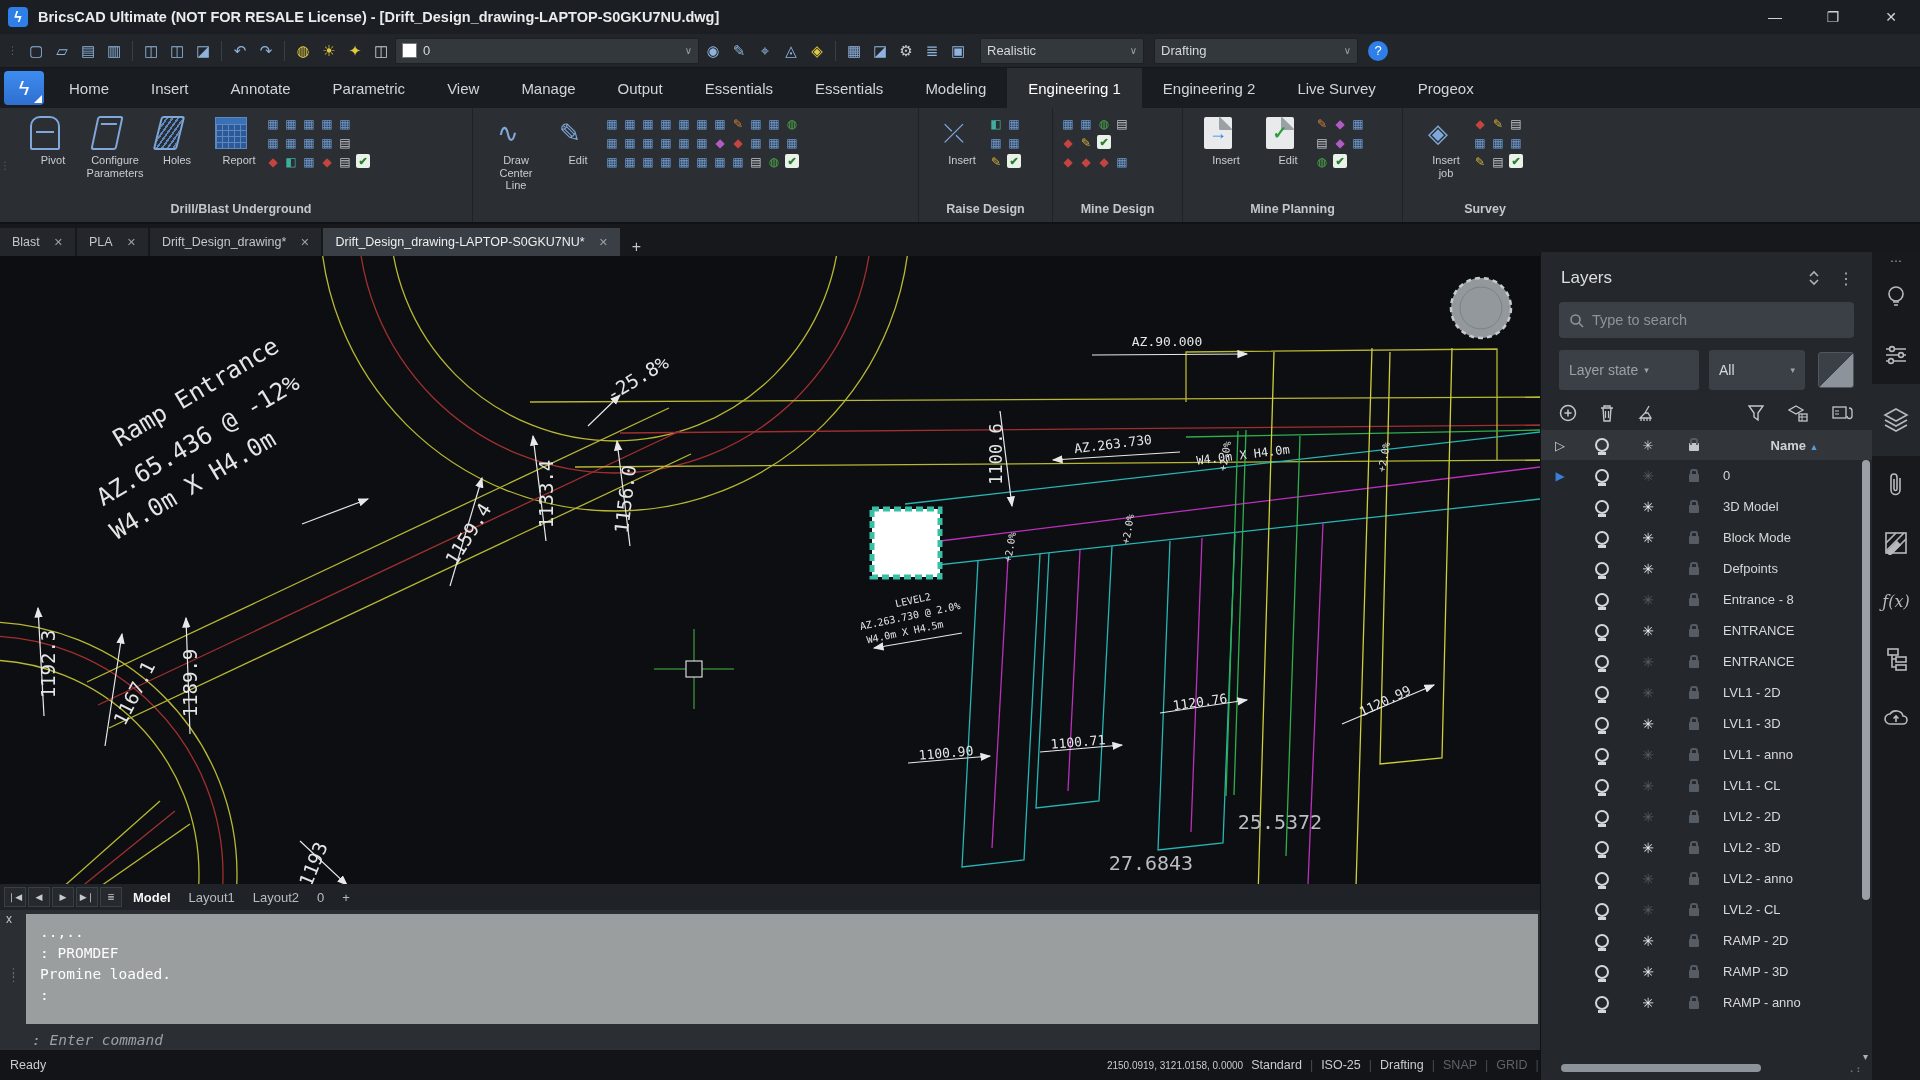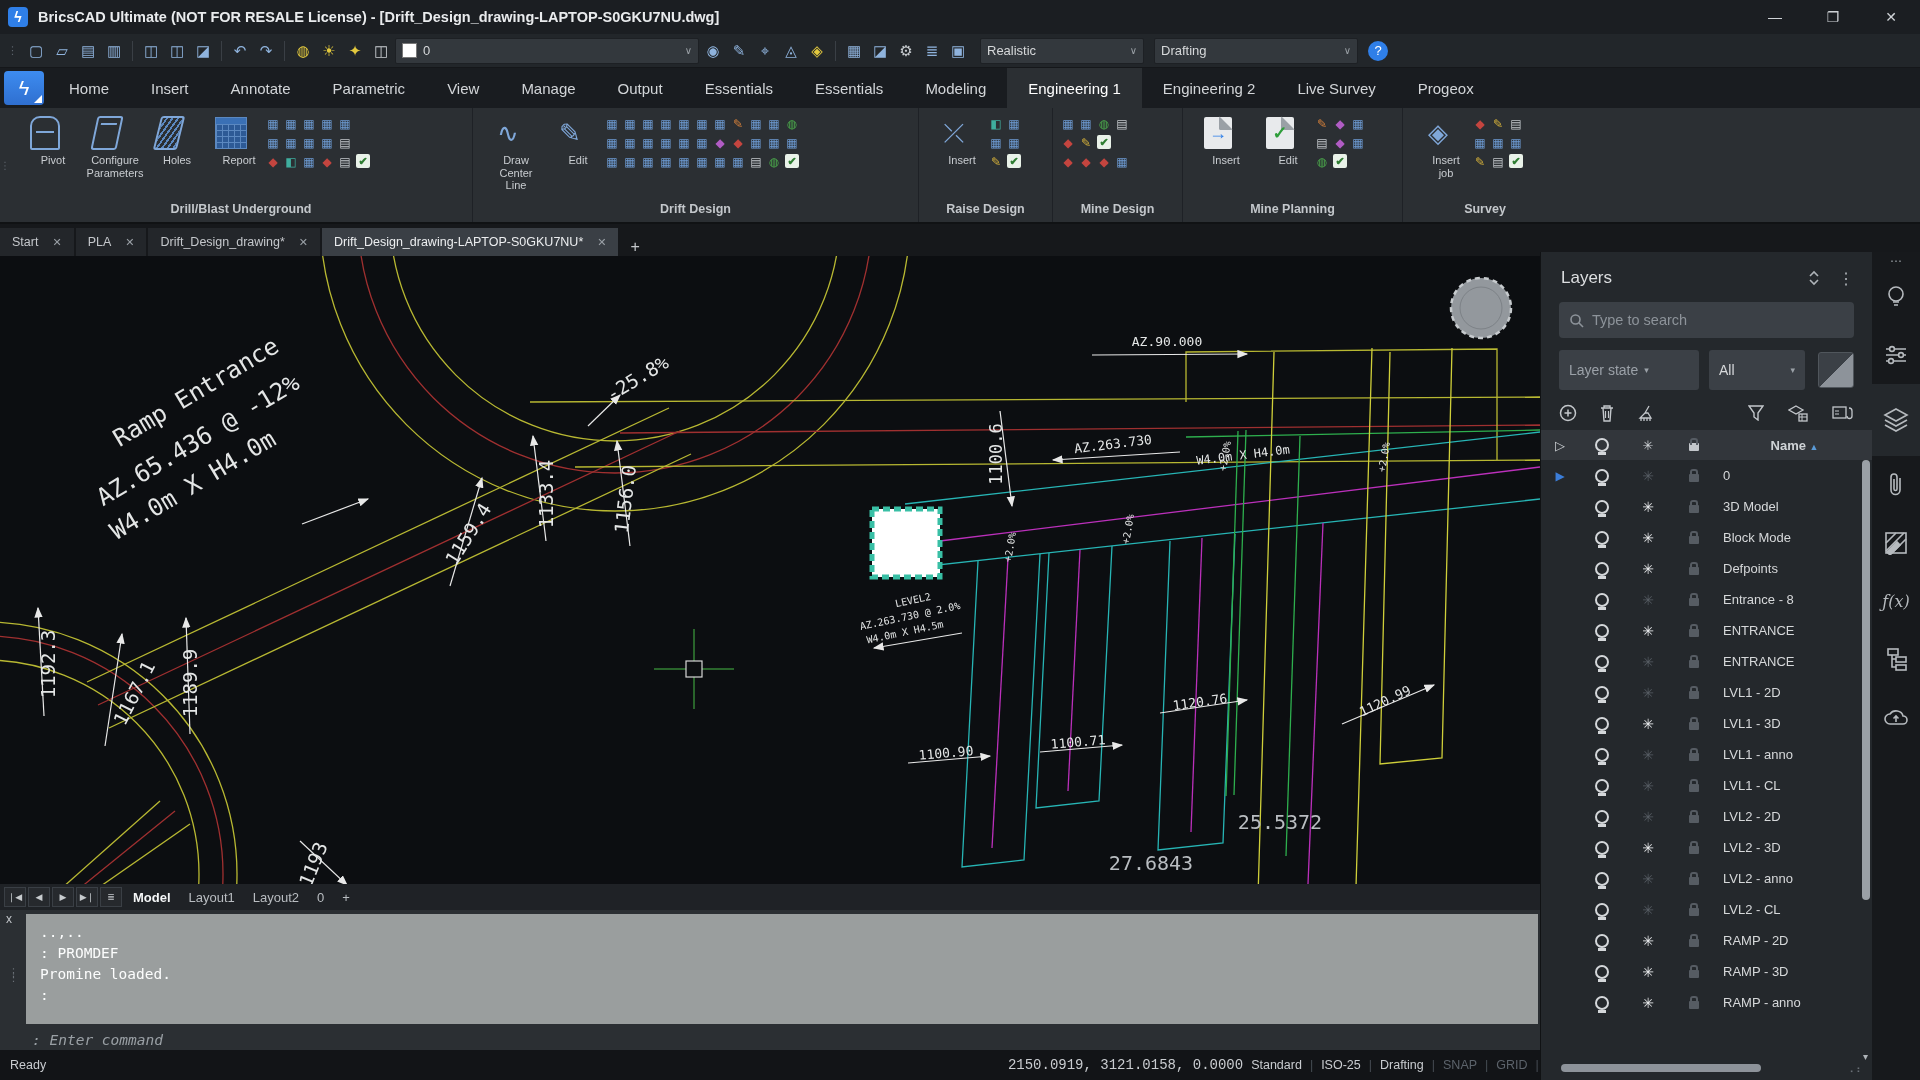--- a/index.html
+++ b/index.html
@@ -75,21 +75,21 @@
   
   #cmd{left:0;top:910px;width:1540px;height:140px;background:#2b2f33;}
   #cmdclose{position:absolute;left:6px;top:2px;color:#c2c6ca;font-size:12px;}
   #cmdgrip{position:absolute;left:8px;top:60px;color:#6a7077;font-size:11px;line-height:5px;}
   #cmdbox{position:absolute;left:26px;top:4px;right:2px;height:110px;background:#9a9e9e;
           font-family:"DejaVu Sans Mono",monospace;font-size:14.5px;color:#fcfdfd;padding:8px 14px;box-sizing:border-box;line-height:21px;}
   #cmdprompt{position:absolute;left:32px;top:122px;font-family:"DejaVu Sans Mono",monospace;font-size:14.5px;font-style:italic;color:#9aa0a5;}
   
   #statusbar{left:0;top:1050px;width:1920px;height:30px;background:#121417;display:flex;align-items:center;font-size:12.5px;color:#c9ccd0;}
   #statusready{margin-left:10px;}
-  #statuscoords{margin-left:auto;font-family:Liberation Mono, monospace;font-size:14px;}
+  #statuscoords{margin-left:auto;font-family:Liberation Sans, sans-serif;font-size:10px;}
   .sitem{padding:0 8px;white-space:nowrap;}
   .sitem.dim{color:#5c636b;}
   .sitem.act{background:#343a40;border:1px solid #6a7077;color:#eef0f2;margin:0 1px;padding:1px 6px;}
   .ssep{color:#454b52;}
   
   #layers{left:1540px;top:252px;width:332px;height:828px;background:#24282c;z-index:5;border-left:1px solid #101214;box-sizing:border-box;}
   #lp-head{display:flex;align-items:center;padding:16px 18px 6px 20px;}
   #lp-title{font-size:17px;color:#dcdee0;}
   #lp-head .hicons{margin-left:auto;display:flex;gap:18px;color:#aeb3b8;align-items:center;}
   #lp-search{margin:8px 18px 0 18px;height:36px;background:#3b4046;border-radius:4px;display:flex;align-items:center;padding:0 10px;gap:8px;}
@@ -293,21 +293,20 @@
           <span class="cell" style="color: rgb(109, 155, 211);">▦</span>
           <span class="cell" style="color: rgb(109, 155, 211);">▦</span>
           <span class="cell" style="color: rgb(109, 155, 211);">▦</span>
           <span class="cell" style="color: rgb(109, 155, 211);">▦</span>
           <span class="cell" style="color: rgb(109, 155, 211);">▦</span>
           <span class="cell" style="color: rgb(195, 199, 203);">▤</span>
           <span class="cell" style="color: rgb(76, 174, 76);">◍</span>
           <span class="cell box" style="color: rgb(46, 125, 50);">✔</span>
         </div>
       </div>
-      <div class="pname">Drift Design</div>
     </section>
     <section class="panel" style="width: 134px;">
       <div class="pcontent">
         <div class="bigbtn">
           <span class="bicon">⤫</span>
           <span class="blabel">Insert</span>
         </div>
         <div class="sgrid" style="grid-template-columns: repeat(2, 18px);">
           <span class="cell" style="color: rgb(63, 174, 158);">◧</span>
           <span class="cell" style="color: rgb(109, 155, 211);">▦</span>
@@ -387,21 +386,21 @@
           <span class="cell" style="color: rgb(195, 199, 203);">▤</span>
           <span class="cell box" style="color: rgb(46, 125, 50);">✔</span>
         </div>
       </div>
       <div class="pname">Survey</div>
     </section>
   </div>
 
 <div id="doctabs" class="abs">
     <div class="dtab">
-      <span>Start</span>
+      <span>Blast</span>
       <span class="x">✕</span>
     </div>
     <div class="dtab">
       <span>PLA</span>
       <span class="x">✕</span>
     </div>
     <div class="dtab">
       <span>Drift_Design_drawing*</span>
       <span class="x">✕</span>
     </div>

